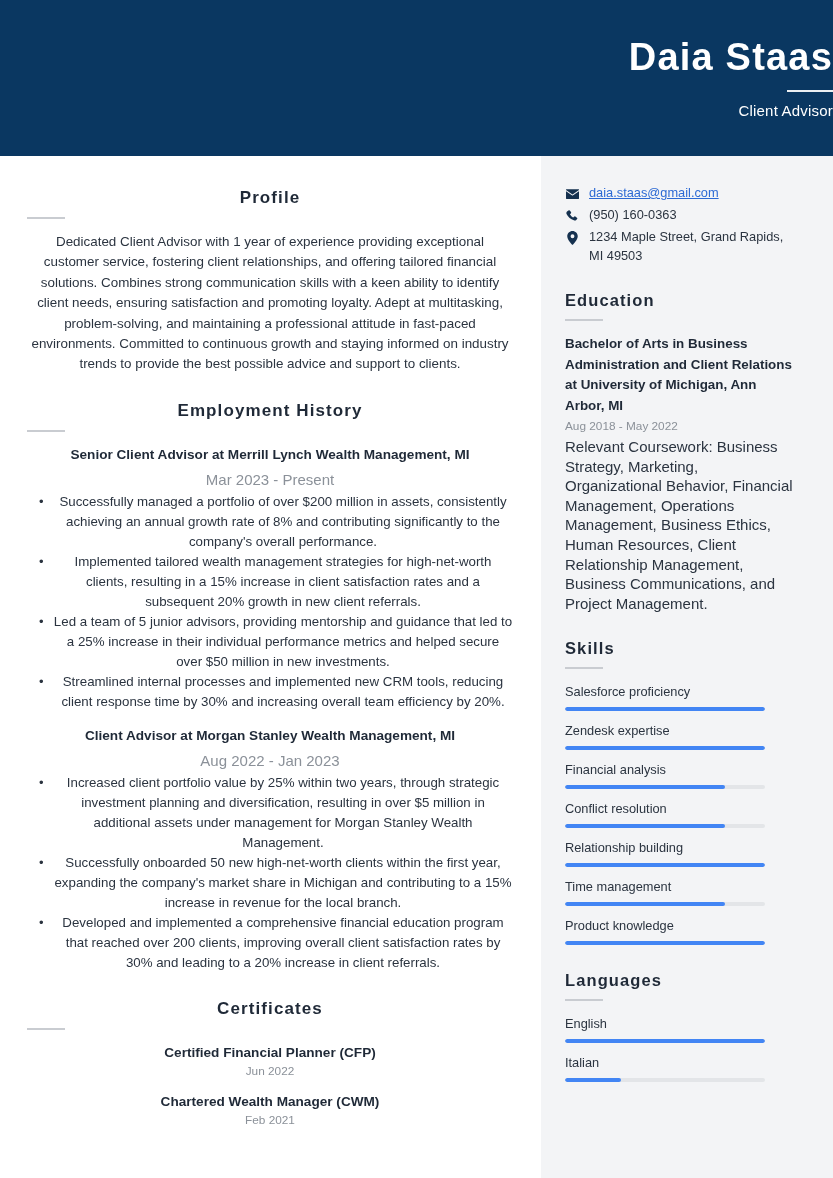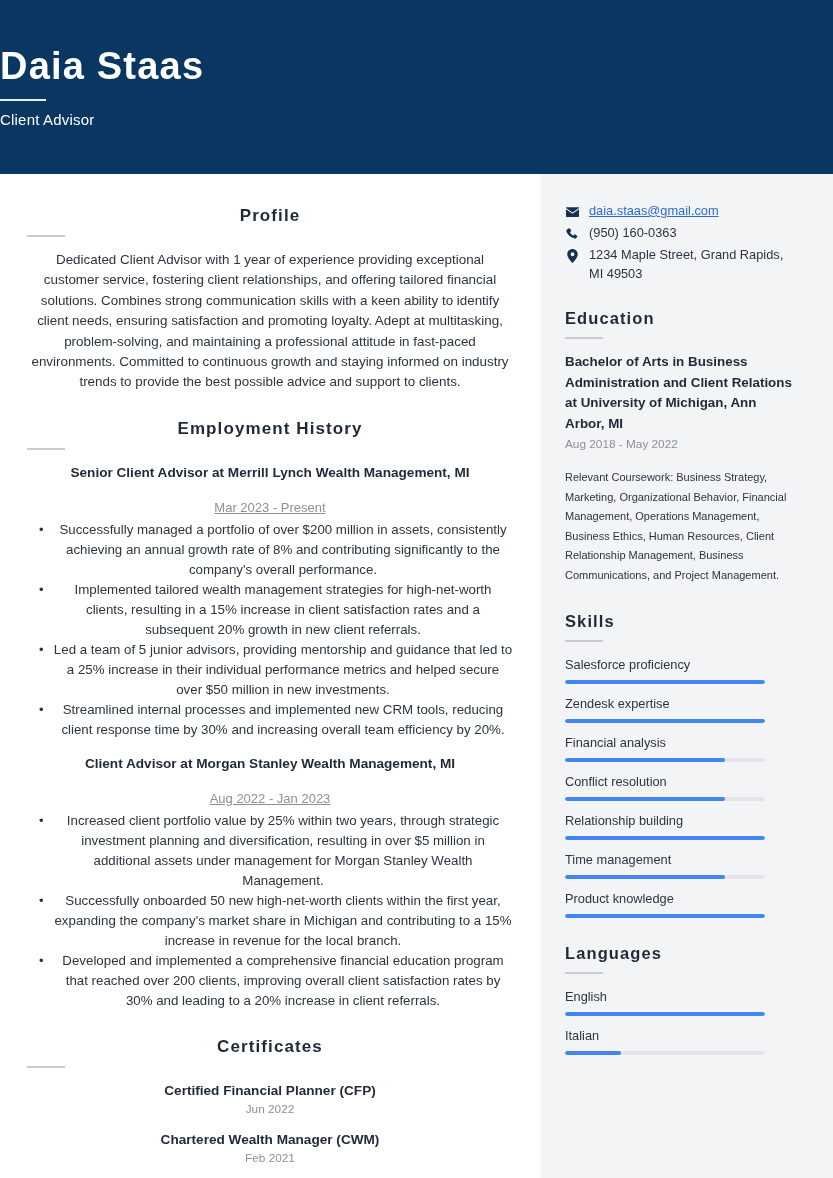--- a/index.html
+++ b/index.html
@@ -6,23 +6,23 @@
   html, body {
     width:833px; height:1178px;
     background:#ffffff;
     font-family:"Liberation Sans", sans-serif;
     overflow:hidden;
   }
   .page { position:relative; width:833px; height:1178px; background:#ffffff; }
 
   
   .header {
-    height:174px; background:#0a3761;
+    height:156px; background:#0a3761;
     display:flex; flex-direction:column;
-    align-items:flex-start; justify-content:center;
+    align-items:flex-end; justify-content:center;
   }
   .name {
     color:#ffffff; font-size:38px; font-weight:700;
     letter-spacing:1.2px; line-height:1.1;
   }
   .name-rule { width:46px; height:2px; background:#ffffff; margin:12px 0 10px; opacity:.92; }
   .role { color:#ffffff; font-size:15px; font-weight:400; letter-spacing:.2px; }
 
   
   .body { display:flex; align-items:stretch; height:1037px; }
@@ -40,21 +40,21 @@
   
   .profile-text {
     font-size:13.4px; line-height:20.4px; color:#2b3440;
   }
   .sec { margin-bottom:26px; }
 
   .job-title {
     font-size:13.6px; font-weight:700; color:#1f2937; line-height:19px;
   }
   .job-date {
-    font-size:13px; color:#8b9199; margin-top:18px; line-height:16px;text-decoration:underline;
+    font-size:15px; color:#8b9199; margin-top:8px; line-height:16px;
   }
   ul.bullets { list-style:none; margin:4px 0 0 0; padding:0; }
   ul.bullets li {
     position:relative; padding-left:26px;
     font-size:13.3px; line-height:20px; color:#2b3440;
     margin-bottom:0px;
   }
   ul.bullets li::before {
     content:"\2022"; position:absolute; left:12px; top:0;
     color:#2b3440; font-size:13px;
@@ -80,21 +80,21 @@
   .contact-txt { font-size:12.8px; line-height:18.5px; color:#2b3440; }
   .contact-link {
     font-size:12.8px; line-height:18.5px; color:#2d6ad4;
     text-decoration:underline;
   }
 
   .edu-degree {
     font-size:13.4px; font-weight:700; color:#1f2937; line-height:20.5px;
   }
   .edu-date { font-size:11.8px; color:#8b9199; margin-top:2px; line-height:16px; }
-  .edu-desc { font-size:11px; line-height:19.6px; color:#2b3440; margin-top:16px; }
+  .edu-desc { font-size:15px; line-height:19.6px; color:#2b3440; margin-top:3px; }
 
   .link-item {
     font-size:12.8px; color:#2d6ad4; text-decoration:underline; line-height:19px;
   }
 
   .skill-row { margin-bottom:10px; }
   .skill-label { font-size:12.8px; color:#2b3440; line-height:19px; margin-bottom:6px; }
   .bar-track {
     width:200px; height:4px; background:#e3e5e8; border-radius:2px; overflow:hidden;
   }

